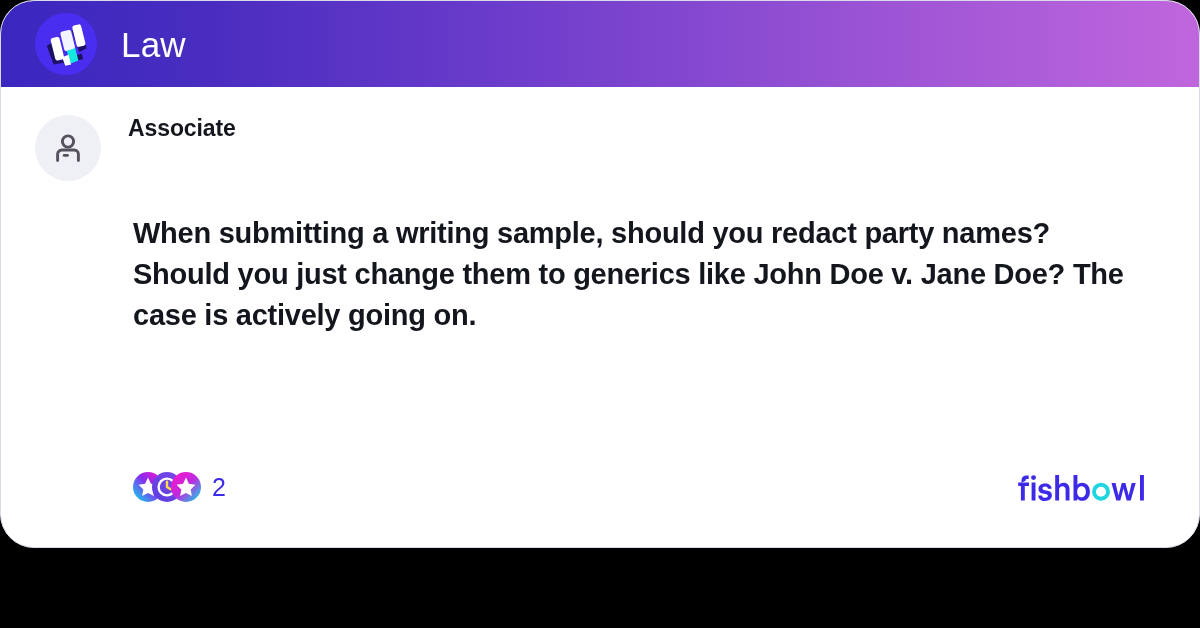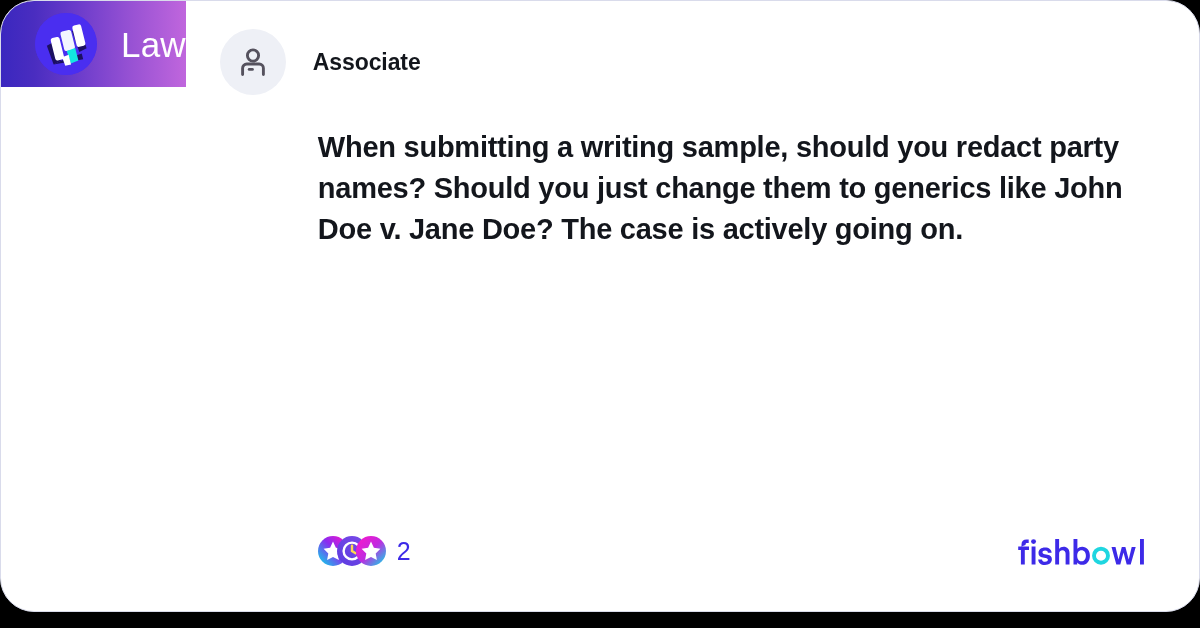--- a/index.html
+++ b/index.html
@@ -9,26 +9,27 @@
     height: 628px;
     background: #000000;
     font-family: "Liberation Sans", "DejaVu Sans", sans-serif;
     overflow: hidden;
   }
 
   #card {
     position: absolute;
     left: 0; top: 0;
     width: 1200px;
-    height: 612px;
+    height: 548px;
     background: #ffffff;
     border-radius: 34px;
     border: 1px solid #d9dbeb;
     overflow: hidden;
     display: flex;
+    flex-direction: column;
   }
 
   
   #header {
     position: relative;
     height: 86px;
     flex: 0 0 86px;
     background: linear-gradient(90deg, #3a27bf 0%, #4a2dc0 18%, #6c3ccb 42%, #9a53d4 72%, #c066dd 100%);
     display: flex;
     align-items: center;
@@ -60,21 +61,21 @@
   #body {
     flex: 1 1 auto;
     position: relative;
     padding: 0 34px;
     display: flex;
     flex-direction: column;
   }
 
   #author-row {
     display: flex;
-    align-items: center;
+    align-items: flex-start;
     margin-top: 28px;
     height: 66px;
   }
 
   #avatar {
     width: 66px;
     height: 66px;
     flex: 0 0 66px;
     border-radius: 50%;
     background: #eef0f6;

